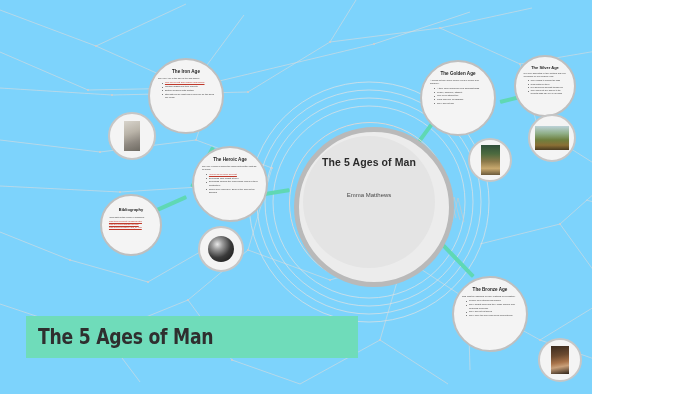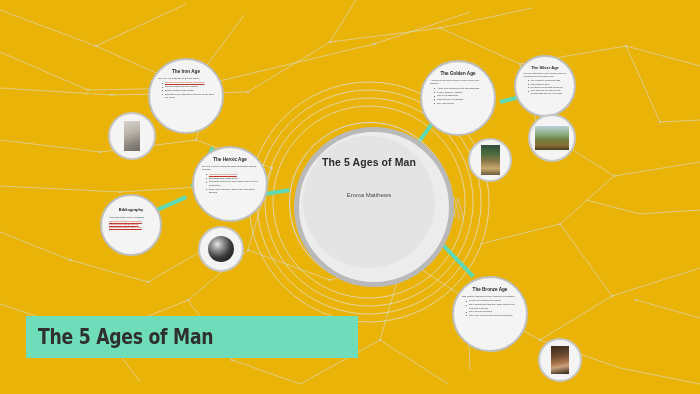--- a/index.html
+++ b/index.html
@@ -2,23 +2,23 @@
 <html><head>
 <meta charset="utf-8">
 <style>
   html, body {
     margin: 0;
     padding: 0;
     background: #ffffff;
   }
   #canvas {
     position: relative;
-    width: 700px;
+    width: 592px;
     height: 394px;
-    background: #eab308;
+    background: #7dd3fc;
     overflow: hidden;
     font-family: "Liberation Sans", sans-serif;
   }
 
   
   #network {
     position: absolute;
     left: 0; top: 0;
     width: 700px; height: 394px;
     pointer-events: none;

